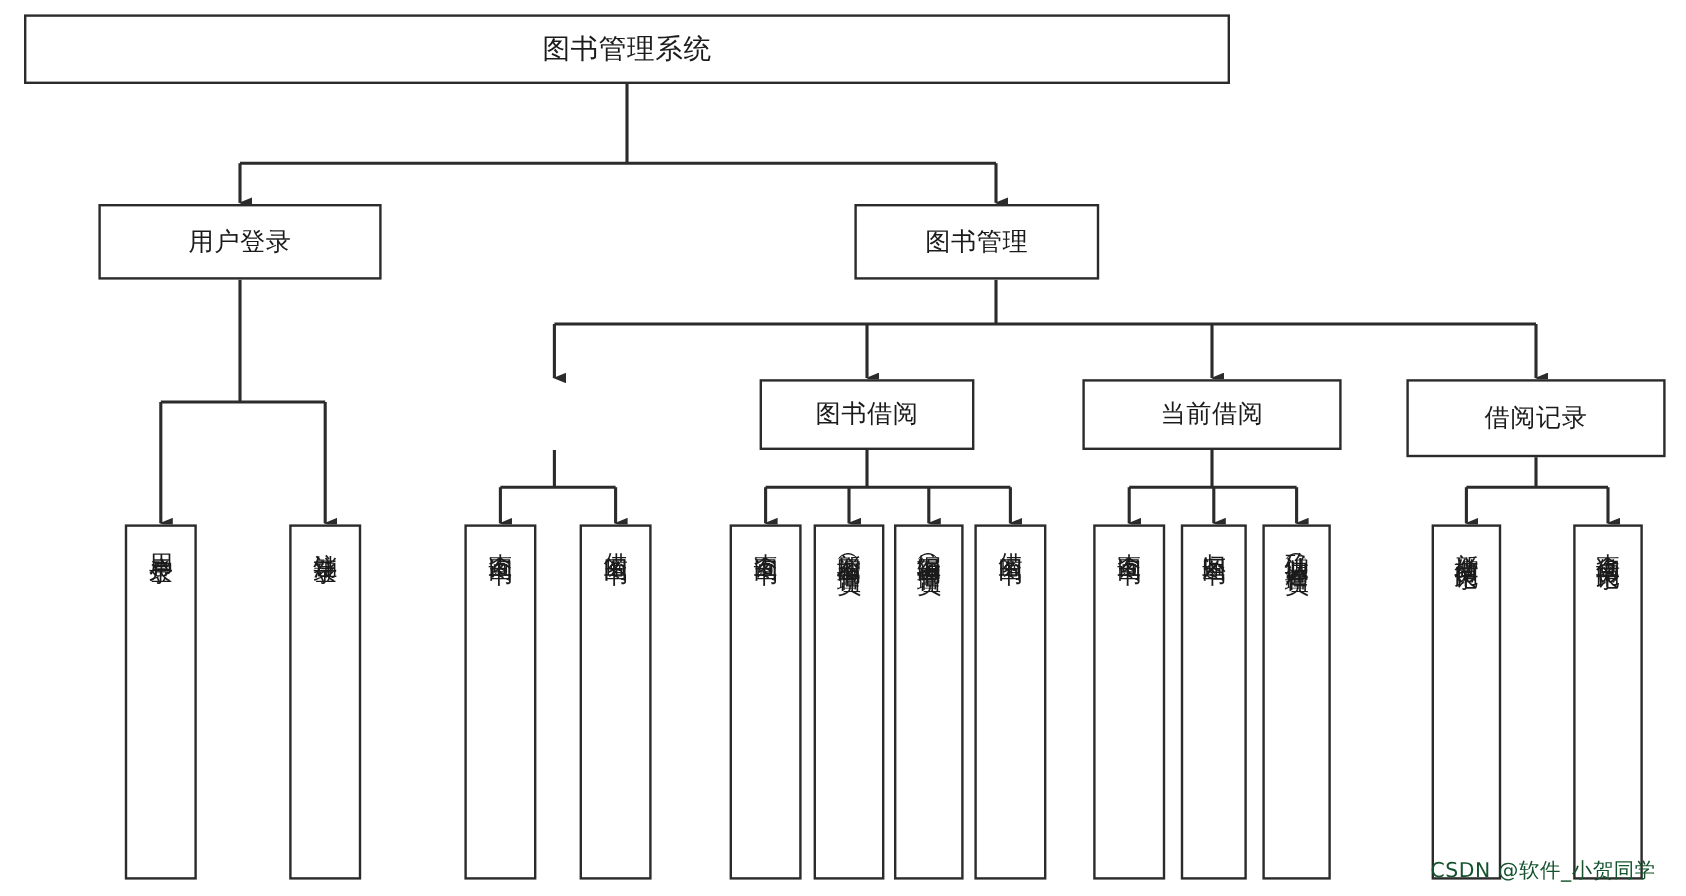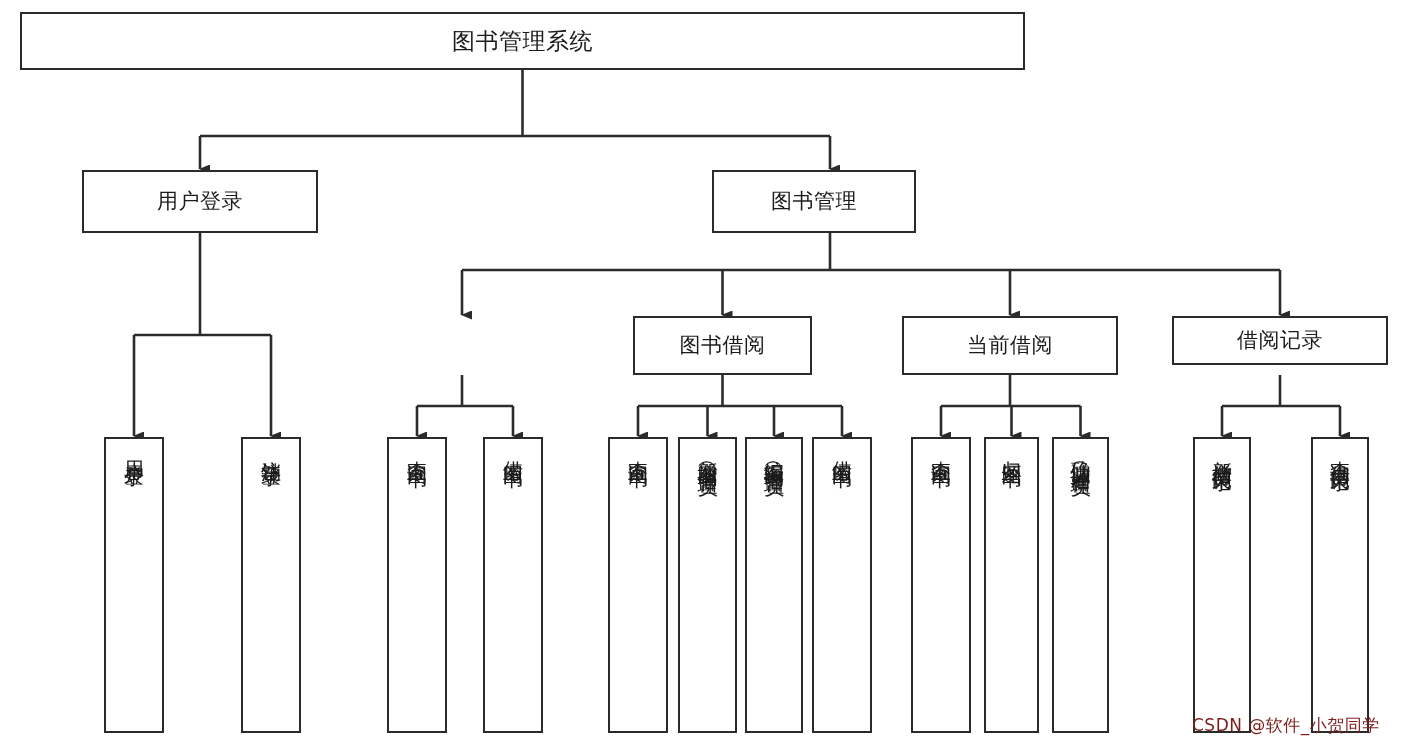--- a/index.html
+++ b/index.html
@@ -131,21 +131,21 @@
 
 
   <div class="node horizontal level-2" style="left: 902px; top: 316px; width: 216px; height: 59px;">
     <span class="label">当前借阅</span>
   </div>
 
   <div class="node horizontal level-2" style="left: 633px; top: 316px; width: 179px; height: 59px;">
     <span class="label">图书借阅</span>
   </div>
 
-  <div class="node horizontal level-2" style="left: 1172px; top: 316px; width: 216px; height: 49px;">
+  <div class="node horizontal level-2" style="left: 1172px; top: 316px; width: 216px; height: 65px;">
     <span class="label">借阅记录</span>
   </div>
 
   <div class="node vertical level-3" style="left: 104px; top: 437px; width: 60px; height: 296px;">
     <span class="label">用户登录</span>
   </div>
 
   <div class="node vertical level-3" style="left: 241px; top: 437px; width: 60px; height: 296px;">
     <span class="label">注销登录</span>
   </div>
@@ -187,15 +187,15 @@
   </div>
 
   <div class="node vertical level-3" style="left: 1193px; top: 437px; width: 58px; height: 296px;">
     <span class="label">新增借阅记录</span>
   </div>
 
   <div class="node vertical level-3" style="left: 1311px; top: 437px; width: 58px; height: 296px;">
     <span class="label">查询借阅记录</span>
   </div>
 
-  <div class="watermark" style="left: 1192px; top: 714px; color: #7f1d1d;">CSDN @软件_小贺同学</div>
+  <div class="watermark" style="left: 1192px; top: 714px; color: #14532d;">CSDN @软件_小贺同学</div>
 
 </div>
 
 </body></html>

